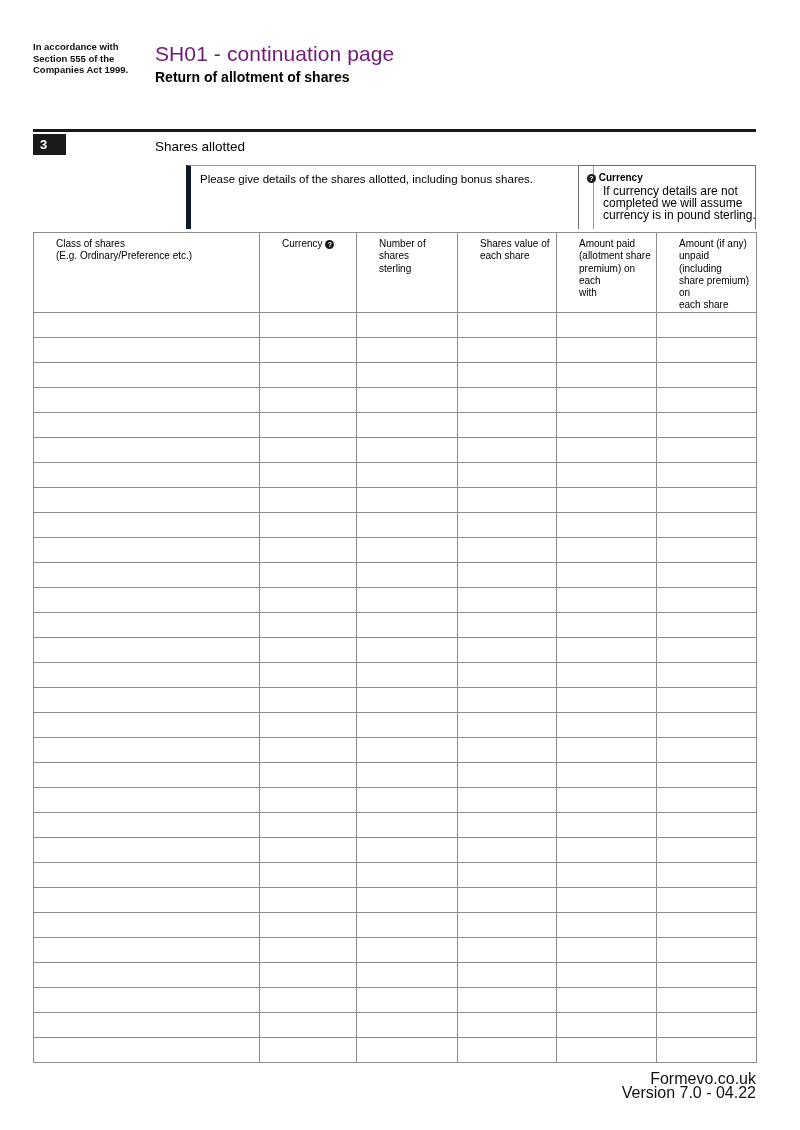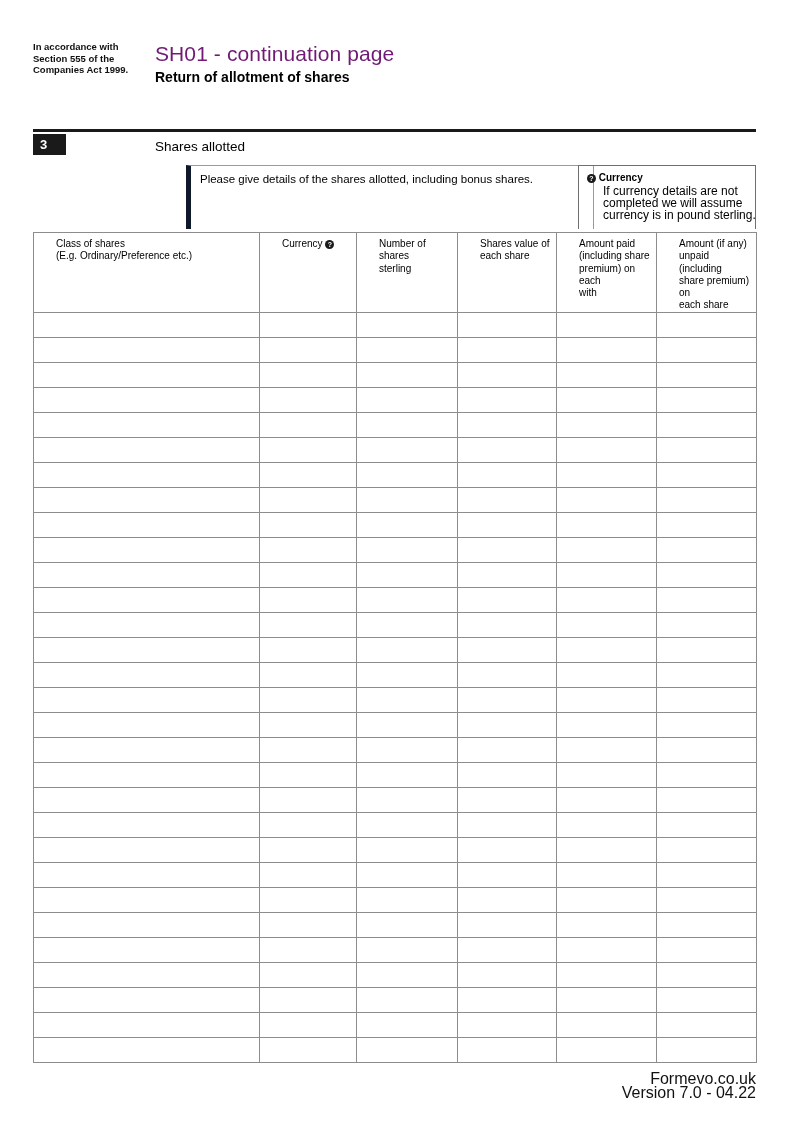--- a/index.html
+++ b/index.html
@@ -284,21 +284,21 @@
           </th>
           <th>
             <div class="th-inner">
               <div>Shares value of</div>
               <div>each share</div>
             </div>
           </th>
           <th>
             <div class="th-inner">
               <div>Amount paid</div>
-              <div>(including share</div>
+              <div>(allotment share</div>
               <div>premium) on each</div>
               <div>with</div>
             </div>
           </th>
           <th>
             <div class="th-inner">
               <div>Amount (if any)</div>
               <div>unpaid (including</div>
               <div>share premium) on</div>
               <div>each share</div>

